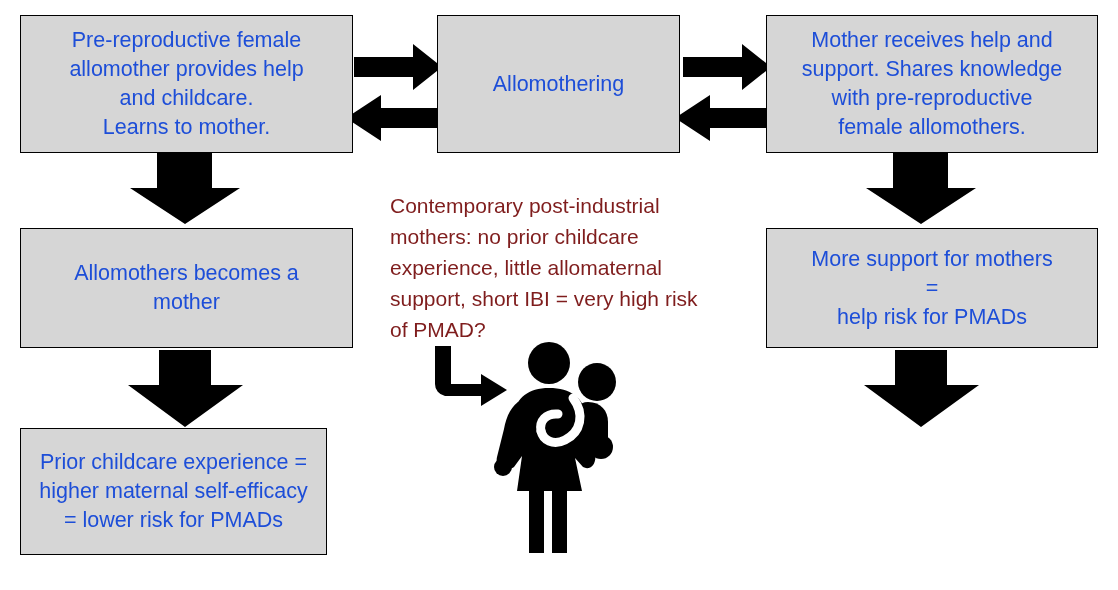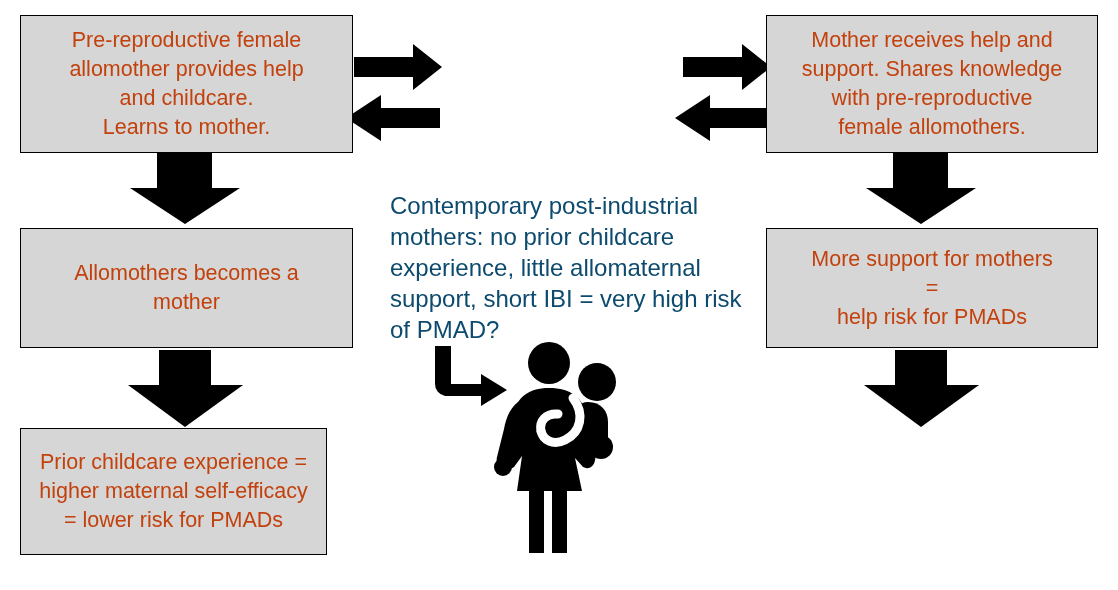--- a/index.html
+++ b/index.html
@@ -25,43 +25,43 @@
     position: absolute;
     background: #d6d6d6;
     border: 1px solid #000000;
     box-sizing: border-box;
     display: flex;
     align-items: center;
     justify-content: center;
     text-align: center;
     font-size: 21.5px;
     line-height: 29px;
-    color: #c2410c;
+    color: #1d4ed8;
     padding: 4px 10px;
     white-space: pre-line;
   }
   
   #box-allomother        { left: 20px;  top: 15px;  width: 333px; height: 138px; }
   #box-allomothering     { left: 437px; top: 15px;  width: 243px; height: 138px; }
   #box-mother-receives   { left: 766px; top: 15px;  width: 332px; height: 138px; }
   #box-becomes-mother    { left: 20px;  top: 228px; width: 333px; height: 120px; }
   #box-more-support      { left: 766px; top: 228px; width: 332px; height: 120px; }
   #box-prior-childcare   { left: 20px;  top: 428px; width: 307px; height: 127px; }
   #box-evolutionary-past { left: 766px; top: 428px; width: 332px; height: 127px; }
 
   
   #center-note {
     position: absolute;
     left: 390px;
     top: 190px;
     width: 360px;
-    font-size: 24px;
+    font-size: 21px;
     line-height: 31px;
     text-align: left;
-    color: #0c4a6e;
+    color: #7f1d1d;
     white-space: pre-line;
   }
 
   
   #arrows {
     position: absolute;
     left: 0; top: 0;
     width: 1118px; height: 590px;
     pointer-events: none;
   }
@@ -94,20 +94,21 @@
     <polygon fill="#000000" points="893,152 948,152 948,188 976,188 921,224 866,188 893,188"></polygon>
 
     <polygon fill="#000000" points="895,350 947,350 947,385 979,385 921,427 864,385 895,385"></polygon>
   </svg>
 
   <div class="box" id="box-allomother">Pre-reproductive female
 allomother provides help
 and childcare.
 Learns to mother.</div>
 
+  <div class="box" id="box-allomothering">Allomothering</div>
 
   <div class="box" id="box-becomes-mother">Allomothers becomes a
 mother</div>
 
   <div class="box" id="box-mother-receives">Mother receives help and
 support. Shares knowledge
 with pre-reproductive
 female allomothers.</div>
 
   <div class="box" id="box-more-support">More support for mothers

